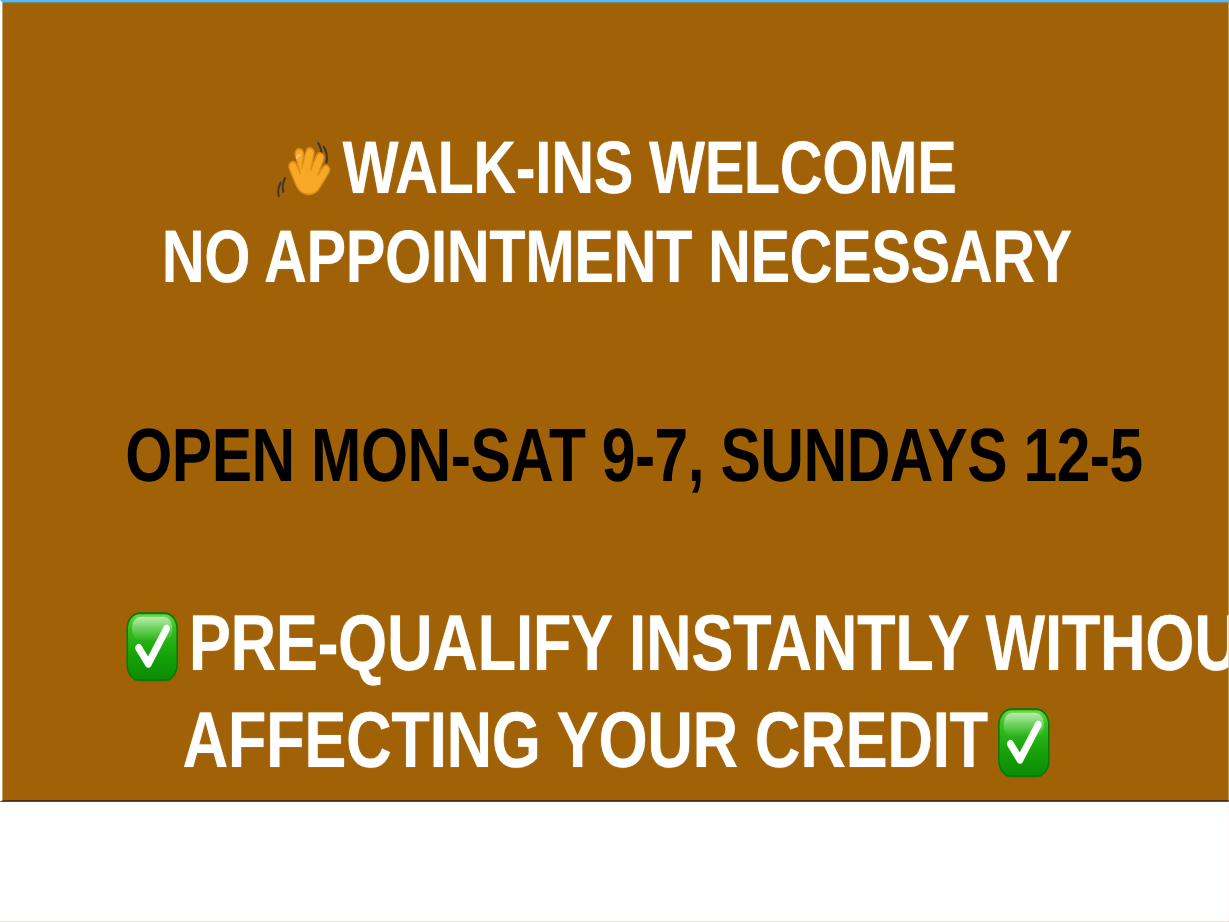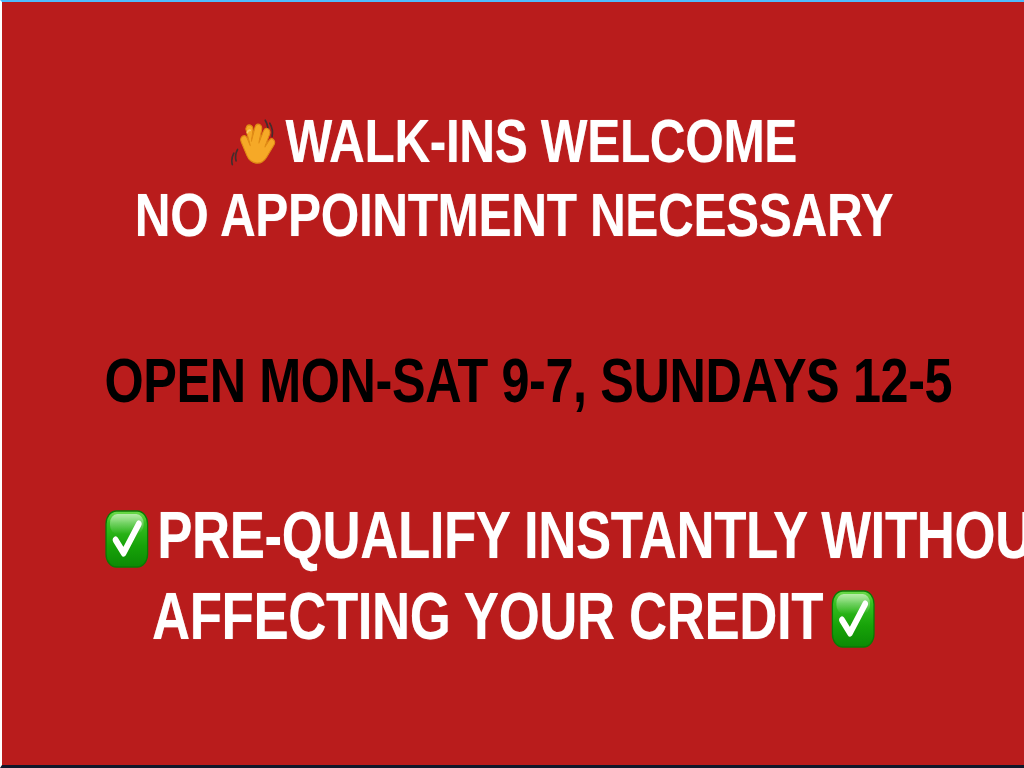--- a/index.html
+++ b/index.html
@@ -7,26 +7,26 @@
     padding: 0;
     width: 1024px;
     height: 768px;
     overflow: hidden;
     background: #ffffff;
   }
 
   #sign-canvas {
     position: relative;
     width: 1024px;
-    height: 768px;
+    height: 668px;
     box-sizing: border-box;
-    background: #b91c1c;
+    background: #a16207;
     border-top: 2px solid #4fbcfd;
     border-left: 2px solid #ffffff;
-    border-bottom: 3px solid #0f172a;
+    border-bottom: 1px solid #0f172a;
     overflow: hidden;
     font-family: "Liberation Sans", "DejaVu Sans", sans-serif;
   }
 
   .sign-block {
     position: absolute;
     left: 0;
     width: 1024px;
     text-align: center;
     white-space: nowrap;

